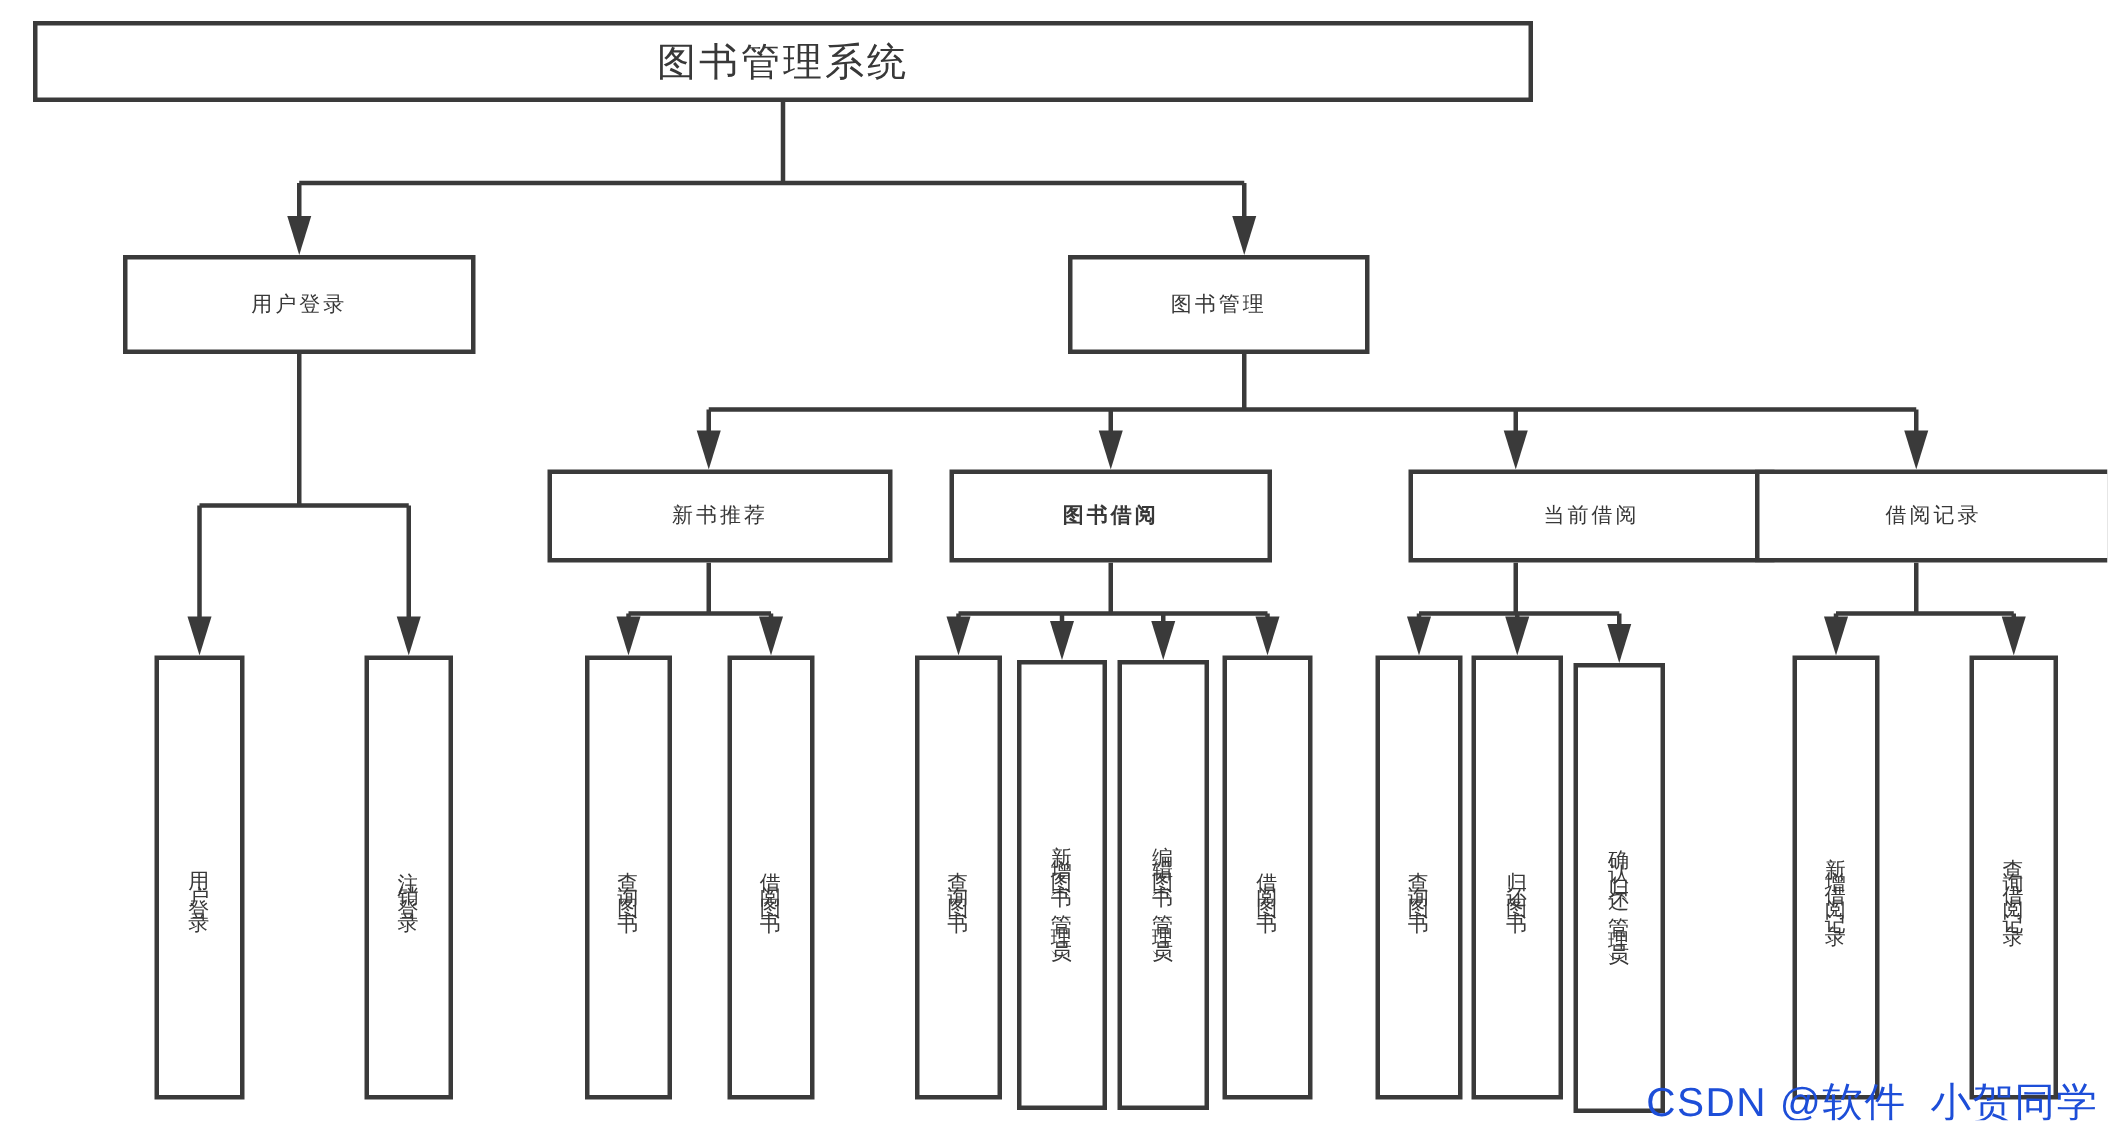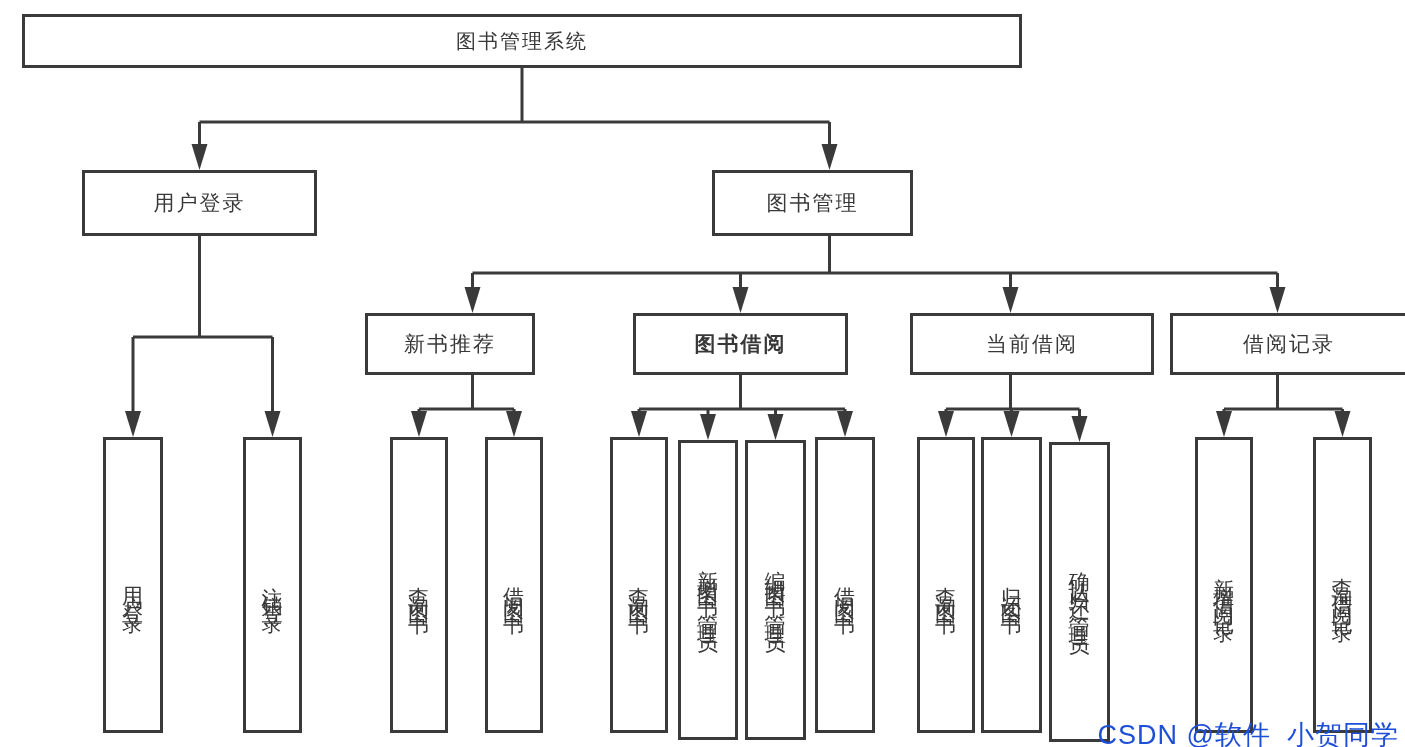--- a/index.html
+++ b/index.html
@@ -20,32 +20,32 @@
   .node {
     position: absolute;
     box-sizing: border-box;
     border: 3px solid #3a3a3a;
     background: #ffffff;
     color: #383838;
     display: flex;
     align-items: center;
     justify-content: center;
     z-index: 2;
-    font-size: 21px;
+    font-size: 14px;
     letter-spacing: 2px;
     text-align: center;
   }
   .hbox { }
   .vbox {
     writing-mode: vertical-rl;
     letter-spacing: 9px;
     line-height: 1.0;
     padding-top: 6px;
   }
-  .root-label { font-size: 20px; }
+  .root-label { font-size: 26px; }
   #watermark {
     position: absolute;
     right: 6px;
     top: 717px;
     z-index: 3;
     font-size: 27px;
     color: #1d4ed8;
     letter-spacing: 1px;
     white-space: nowrap;
   }
@@ -93,23 +93,23 @@
       <polygon points="1216,411 1232,411 1224,437"></polygon>
       <polygon points="1334.5,411 1350.5,411 1342.5,437"></polygon>
     </g>
   </svg>
 
   <div class="node hbox root-label" style="left:22px; top:14px; width:1000px; height:54px;">图书管理系统</div>
 
   <div class="node hbox" style="left:82px; top:170px; width:235px; height:66px;">用户登录</div>
   <div class="node hbox" style="left:712px; top:170px; width:201px; height:66px;">图书管理</div>
 
-  <div class="node hbox" style="left:365px; top:313px; width:170px; height:62px;">新书推荐</div>
+  <div class="node hbox" style="left:365px; top:313px; width:230px; height:62px;">新书推荐</div>
   <div class="node hbox" style="left:633px; top:313px; width:215px; height:62px;font-weight:bold;">图书借阅</div>
-  <div class="node hbox" style="left:910px; top:313px; width:244px; height:62px;">当前借阅</div>
+  <div class="node hbox" style="left:939px; top:313px; width:244px; height:62px;">当前借阅</div>
   <div class="node hbox" style="left:1170px; top:313px; width:238px; height:62px;">借阅记录</div>
 
   <div class="node vbox" style="left:103px; top:437px; width:60px; height:296px;">用户登录</div>
   <div class="node vbox" style="left:243px; top:437px; width:59px; height:296px;">注销登录</div>
 
   <div class="node vbox" style="left:390px; top:437px; width:58px; height:296px;">查询图书</div>
   <div class="node vbox" style="left:485px; top:437px; width:58px; height:296px;">借阅图书</div>
 
   <div class="node vbox" style="left:610px; top:437px; width:58px; height:296px;">查询图书</div>
   <div class="node vbox" style="left:678px; top:440px; width:60px; height:300px;">新增图书（管理员）</div>

